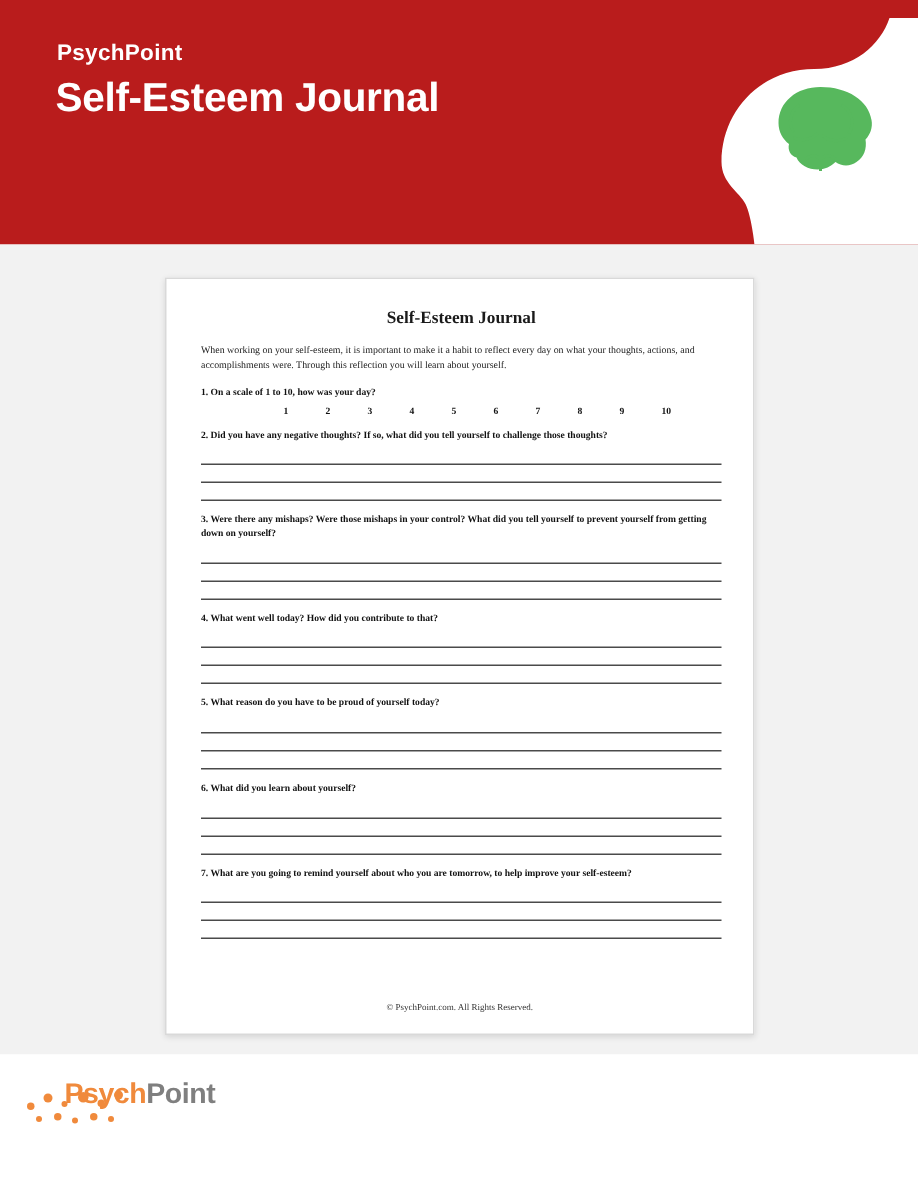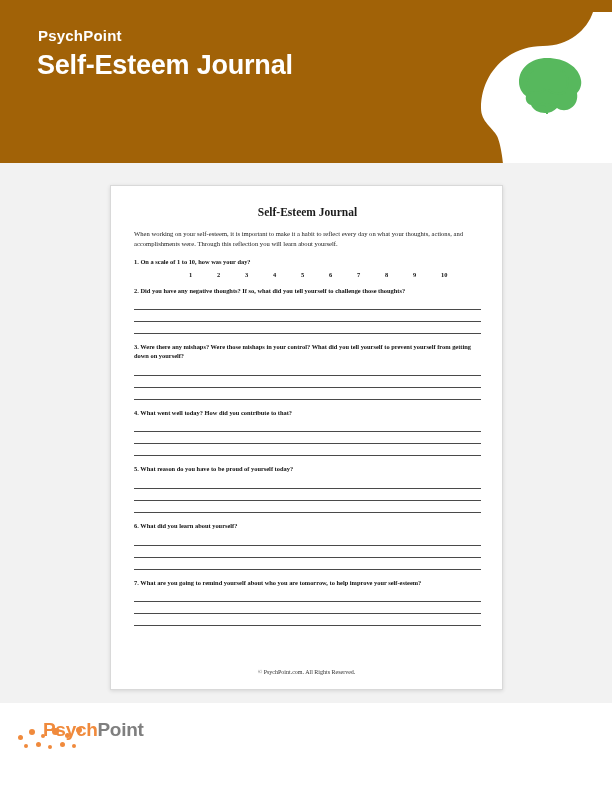--- a/index.html
+++ b/index.html
@@ -15,21 +15,21 @@
     position: relative;
   }
 
   
   .header {
     position: absolute;
     left: 0;
     top: 0;
     width: 612px;
     height: 163px;
-    background: #a16207;
+    background: #b91c1c;
     overflow: hidden;
   }
   .brand {
     position: absolute;
     left: 38px;
     top: 27px;
     font-size: 15px;
     font-weight: bold;
     letter-spacing: 0.2px;
     color: #ffffff;

